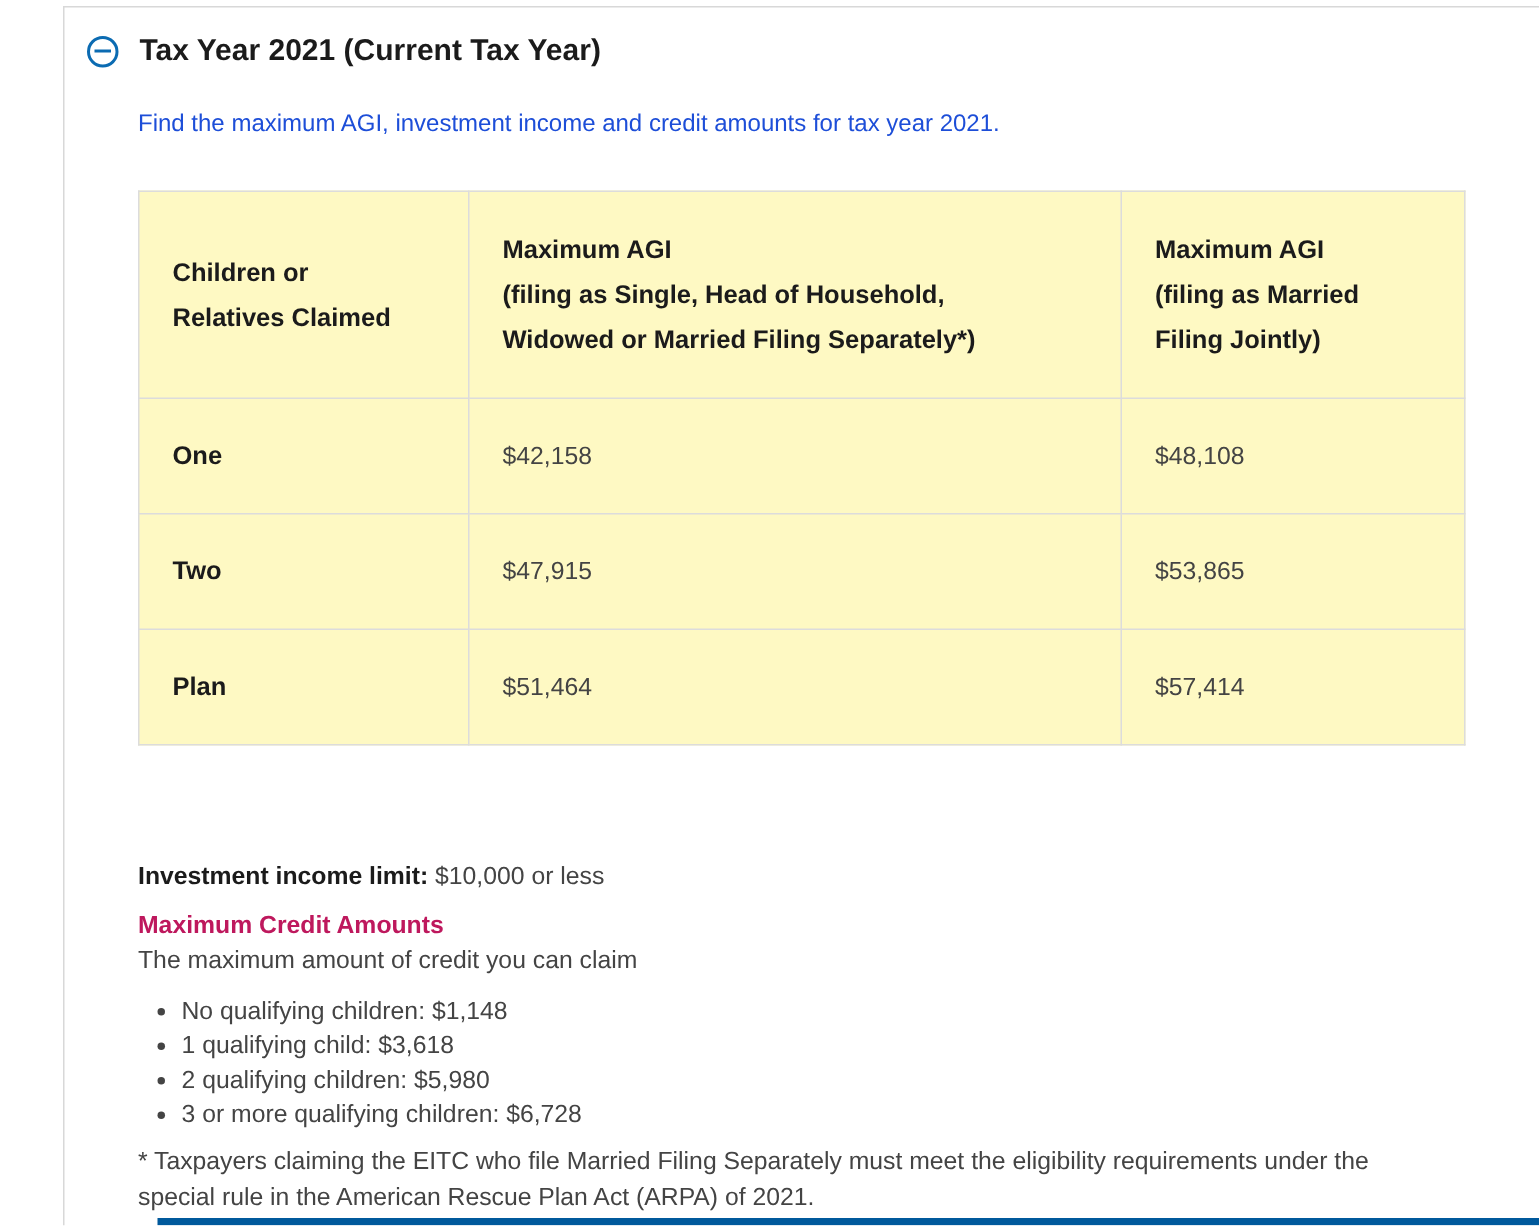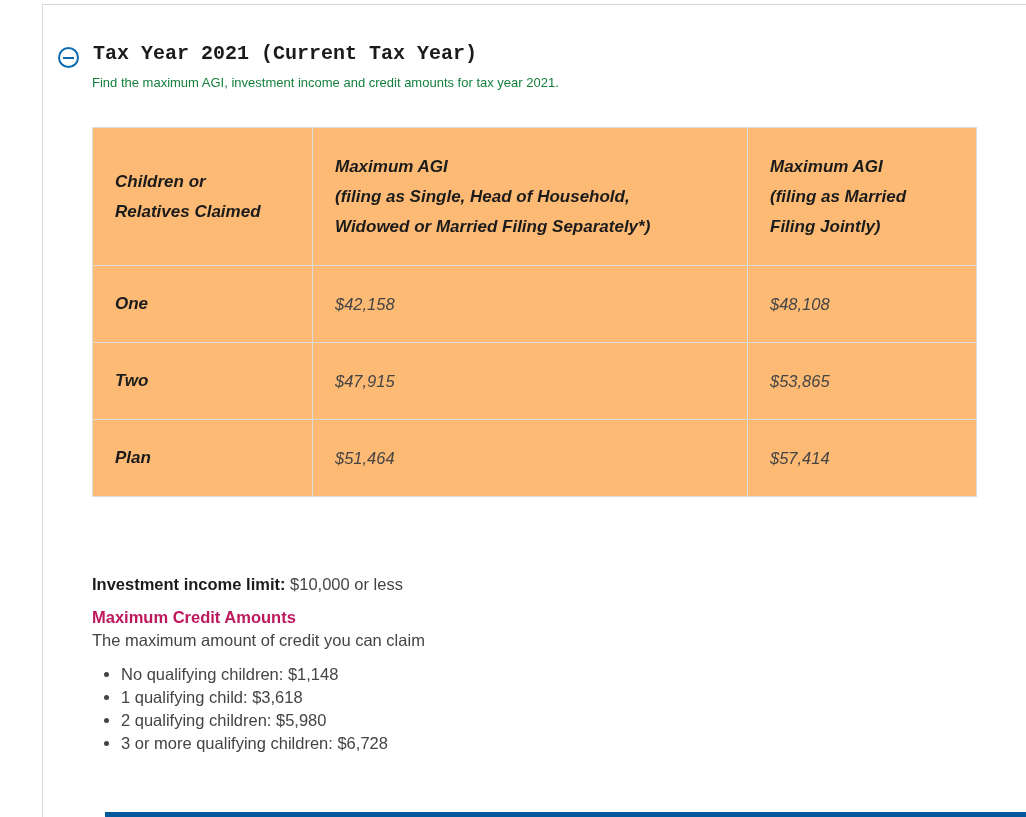--- a/index.html
+++ b/index.html
@@ -18,26 +18,25 @@
     left: 42px;
     top: 4px;
     width: 1002px;          
     height: 900px;          
     border: 1px solid #d8d8d8;
     background: #ffffff;
   }
   .accordion-header {
     position: absolute;
     left: 58px;
-    top: 40px;
+    top: 20px;
     display: flex;
-    align-items: flex-end;
+    align-items: center;
     gap: 14px;
     cursor: pointer;
-    font-family: Liberation Mono, monospace;
   }
   .minus-circle {
     width: 21px;
     height: 21px;
     border: 2px solid #0b6bb2;
     border-radius: 50%;
     position: relative;
     flex: 0 0 auto;
   }
   .minus-circle::after {
@@ -53,33 +52,32 @@
   .accordion-title {
     font-size: 20px;
     font-weight: bold;
     color: #1b1b1b;
     line-height: 28px;
   }
   .accordion-desc {
     position: absolute;
     left: 92px;
     top: 71px;
-    font-size: 13px;
-    color: #15803d;
+    font-size: 16px;
+    color: #1d4ed8;
     line-height: 23px;
   }
   table.agi-table {
     position: absolute;
     left: 92px;
     top: 127px;
     width: 884px;
     border-collapse: collapse;
     table-layout: fixed;
-    background: #fdba74;
-    font-style: italic;
+    background: #fef9c3;
   }
   .agi-table col.c1 { width: 220px; }
   .agi-table col.c2 { width: 435px; }
   .agi-table col.c3 { width: 229px; }
   .agi-table th, .agi-table td {
     border: 1px solid #dcdcdc;
     text-align: left;
     vertical-align: middle;
     padding-left: 22px;
     padding-right: 12px;
@@ -204,15 +202,16 @@
     <div>The maximum amount of credit you can claim</div>
   </div>
 
   <ul class="credit-list">
     <li>No qualifying children: $1,148</li>
     <li>1 qualifying child: $3,618</li>
     <li>2 qualifying children: $5,980</li>
     <li>3 or more qualifying children: $6,728</li>
   </ul>
 
+  <div class="footnote">* Taxpayers claiming the EITC who file Married Filing Separately must meet the eligibility requirements under the special rule in the American Rescue Plan Act (ARPA) of 2021.</div>
 
   <div class="bottom-bar"></div>
 </div>
 
 </body></html>

